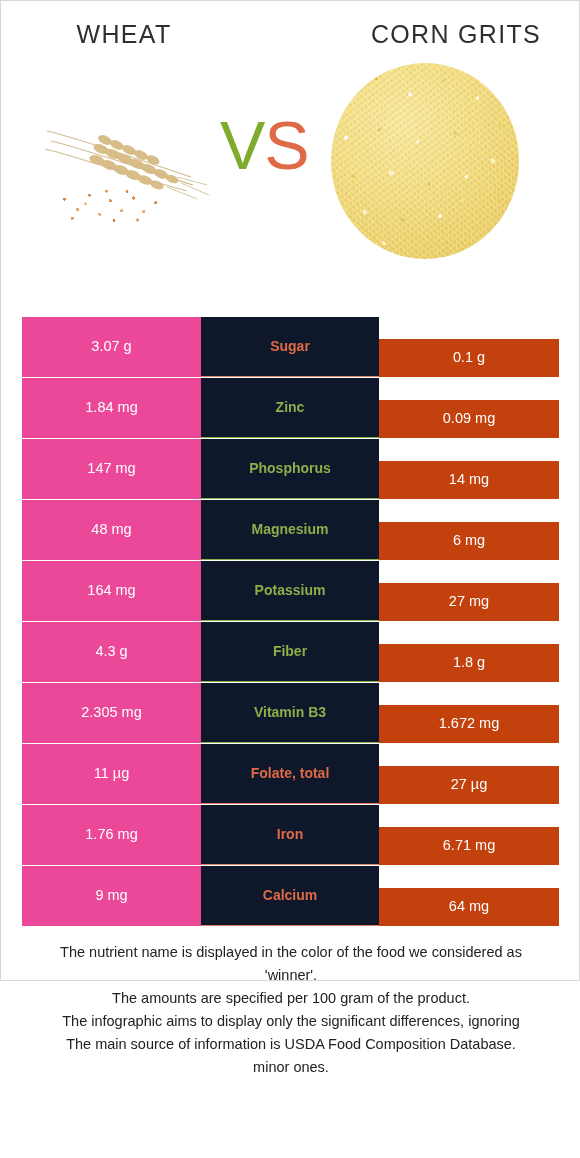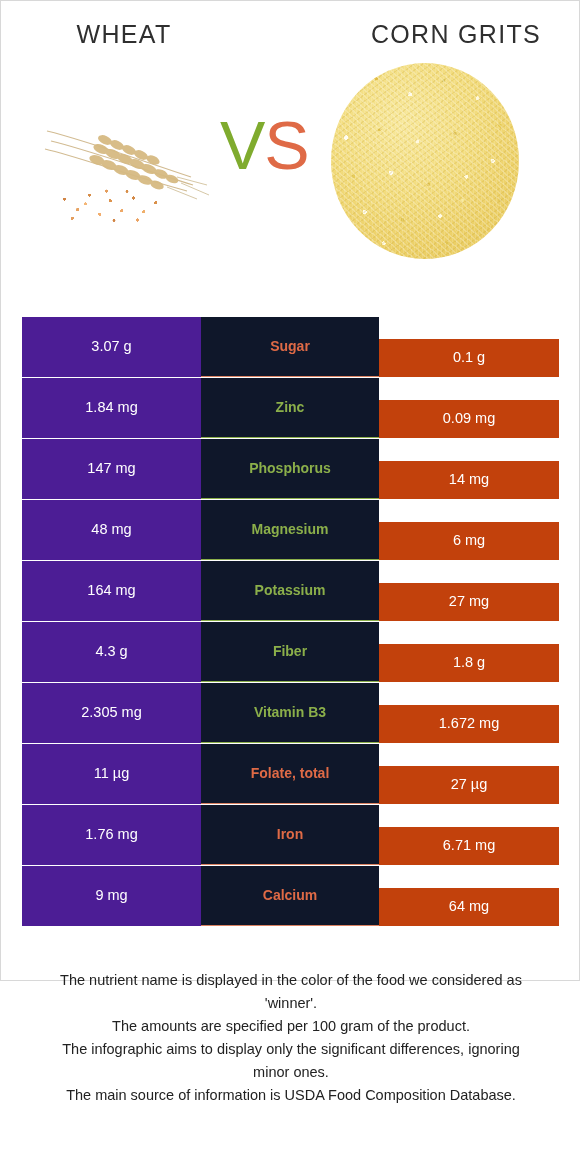--- a/index.html
+++ b/index.html
@@ -184,21 +184,21 @@
   }
   .cell {
     display: flex;
     align-items: center;
     justify-content: center;
     font-size: 14.5px;
     line-height: 1.2;
   }
   .cell.left {
     width: 179px;
-    background: #4c1d95;
+    background: #ec4899;
     color: #ffffff;
   }
   .cell.mid {
     width: 178px;
     background: #0f172a;
     font-weight: bold;
     font-size: 14px;
   }
   .cell.right {
     width: 180px;
@@ -207,21 +207,21 @@
     margin-top: 22px;
   }
   .cell.mid.win-green  { color: #8BAF4A; border-bottom: 1px solid #8BAF4A; }
   .cell.mid.win-orange { color: #DF6A46; border-bottom: 1px solid #D98060; }
   .row:last-child .cell.mid { }
 
   
   .note {
     position: absolute;
     left: 30px;
-    top: 968px;
+    top: 940px;
     width: 520px;
     text-align: center;
     font-size: 14.5px;
     line-height: 23px;
     color: #222222;
     font-family: "Liberation Sans", "DejaVu Sans", sans-serif;
   }
   .note div { }
 </style>
 </head>
@@ -328,17 +328,17 @@
         <div class="cell mid win-orange">Calcium</div>
         <div class="cell right">64 mg</div>
       </div>
     </div>
 
   <div class="note">
     <div>The nutrient name is displayed in the color of the food we considered as</div>
     <div>'winner'.</div>
     <div>The amounts are specified per 100 gram of the product.</div>
     <div>The infographic aims to display only the significant differences, ignoring</div>
+    <div>The main source of information is USDA Food Composition Database.</div>
     <div>minor ones.</div>
-    <div>The main source of information is USDA Food Composition Database.</div>
   </div>
 
 </div>
 
 </body></html>

